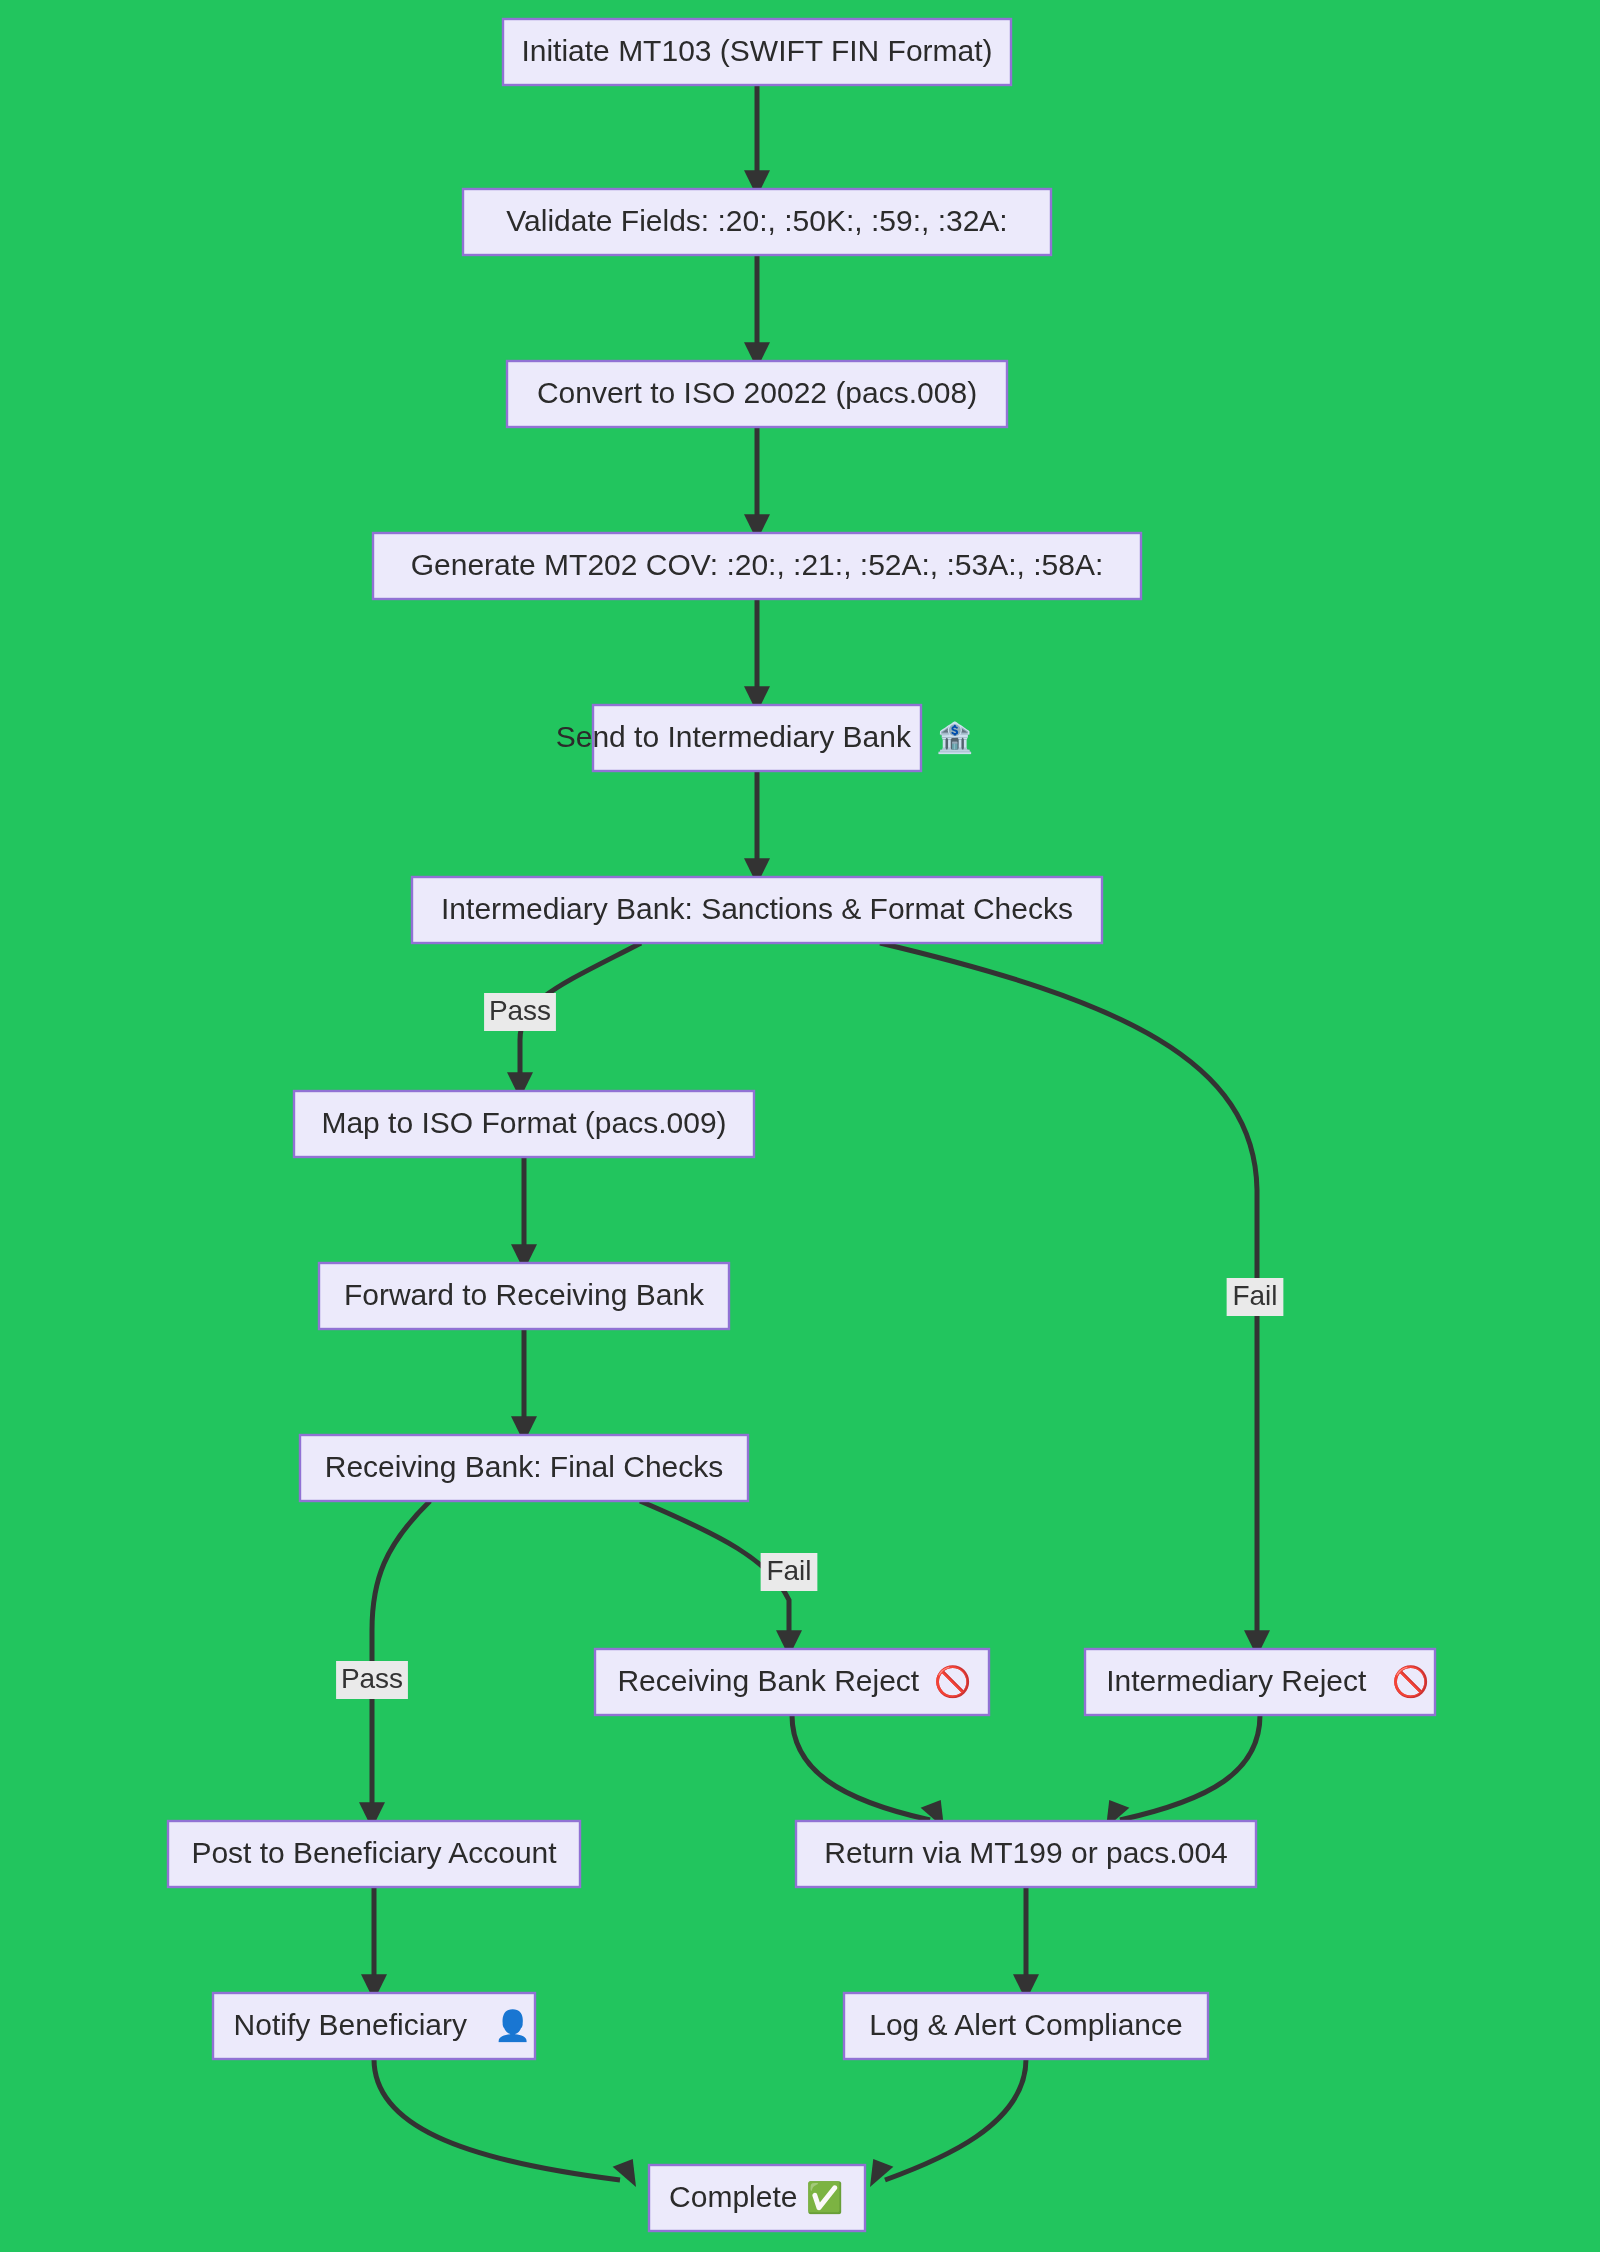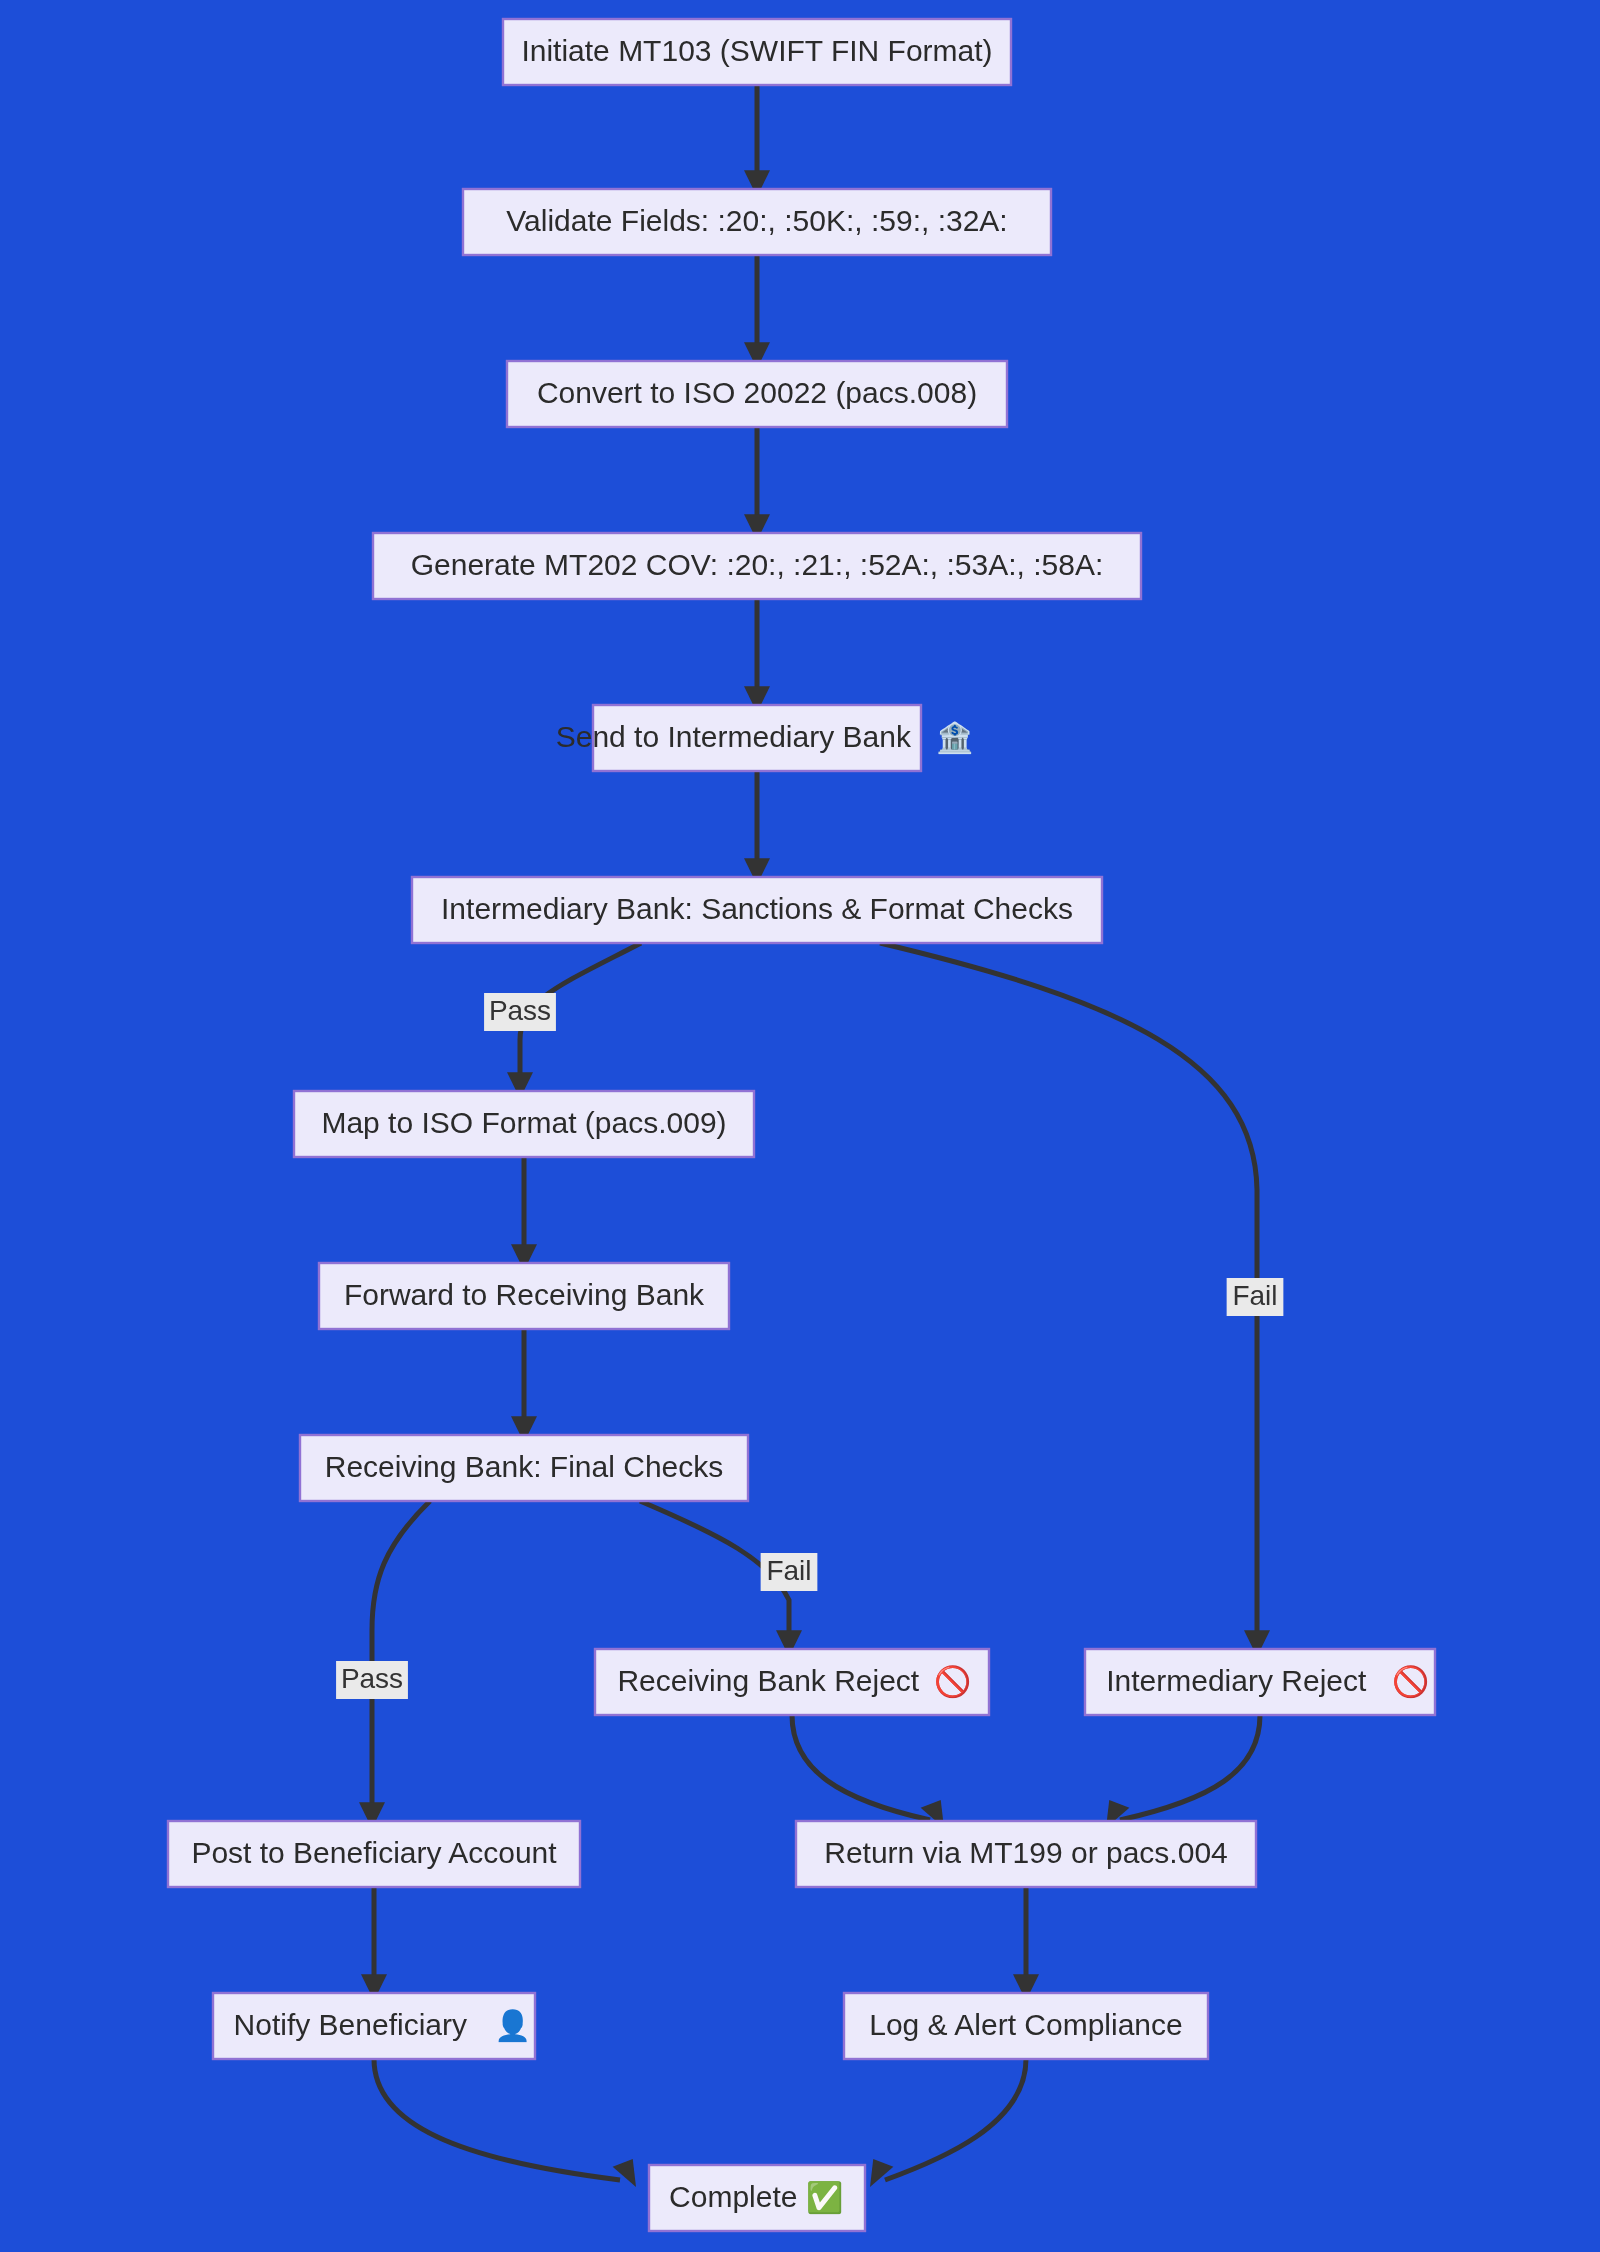--- a/index.html
+++ b/index.html
@@ -7,21 +7,21 @@
     padding: 0;
     background: #ffffff;
   }
   body {
     font-family: "Liberation Sans", sans-serif;
   }
   #diagram-root {
     position: relative;
     width: 1600px;
     height: 2252px;
-    background: #1d4ed8;
+    background: #22c55e;
     overflow: hidden;
   }
   svg#flow-svg {
     position: absolute;
     top: 0;
     left: 0;
     width: 1600px;
     height: 2252px;
     display: block;
   }

